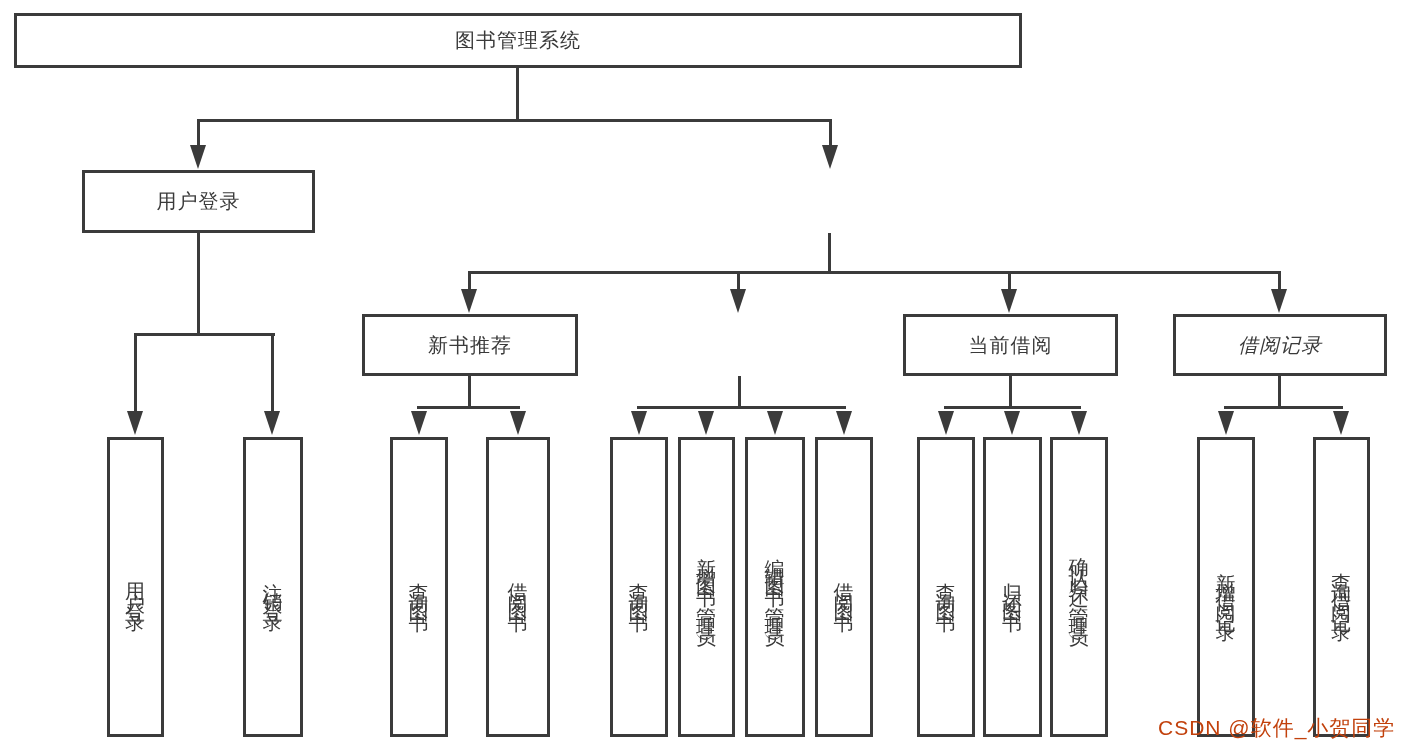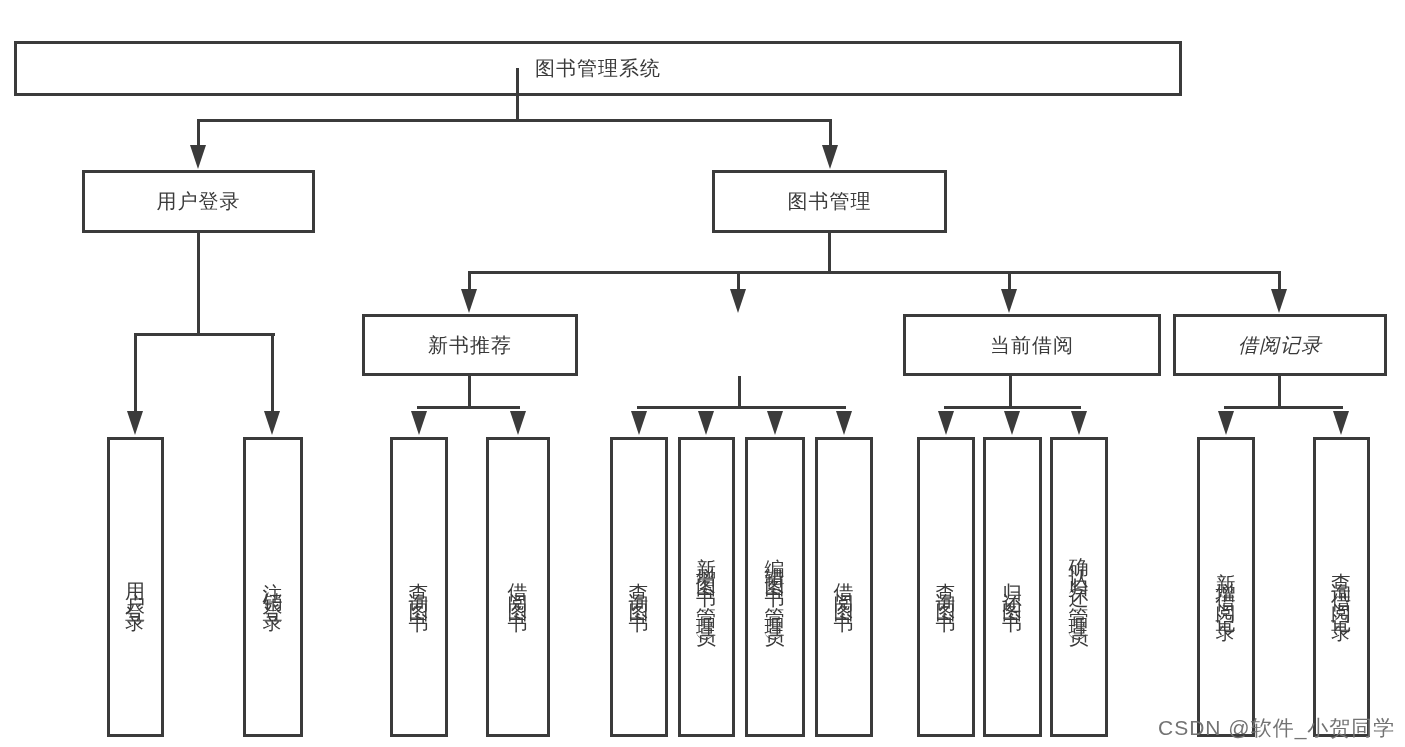--- a/index.html
+++ b/index.html
@@ -40,46 +40,43 @@
   .arrow{
     position:absolute;width:0;height:0;
     border-left:8px solid transparent;
     border-right:8px solid transparent;
     border-top:24px solid #3b3b3b;
   }
   .watermark{
     position:absolute;
     left:1158px;top:714px;
     font-size:21px;
-    color:#737373;
+    color:#c2410c;
     letter-spacing:1px;
     white-space:nowrap;
   }
 </style>
 </head>
 <body>
 
 <div class="canvas">
 
-  <div class="node" style="left:14px;top:13px;width:1168px;height:55px;margin-top:28px;">
+  <div class="node" style="left:14px;top:13px;width:1008px;height:55px;">
     <span>图书管理系统</span>
   </div>
 
   <div class="vline" style="left:516px;top:68px;height:52px;"></div>
   <div class="hline" style="left:197px;top:119px;width:635px;"></div>
   <div class="vline" style="left:197px;top:119px;height:28px;"></div>
   <div class="arrow" style="left:190px;top:145px;"></div>
   <div class="vline" style="left:829px;top:119px;height:28px;"></div>
   <div class="arrow" style="left:822px;top:145px;"></div>
 
   <div class="node" style="left:82px;top:170px;width:233px;height:63px;">
     <span>用户登录</span>
-  </div>
-  <div class="node" style="left:712px;top:170px;width:235px;height:63px;">
-    <span>图书管理</span>
   </div>
 
   <div class="vline" style="left:197px;top:233px;height:103px;"></div>
   <div class="hline" style="left:134px;top:333px;width:141px;"></div>
   <div class="vline" style="left:134px;top:333px;height:79px;"></div>
   <div class="arrow" style="left:127px;top:411px;"></div>
   <div class="vline" style="left:271px;top:333px;height:79px;"></div>
   <div class="arrow" style="left:264px;top:411px;"></div>
 
   <div class="vline" style="left:828px;top:233px;height:40px;"></div>
@@ -89,21 +86,21 @@
   <div class="vline" style="left:737px;top:271px;height:20px;"></div>
   <div class="arrow" style="left:730px;top:289px;"></div>
   <div class="vline" style="left:1008px;top:271px;height:20px;"></div>
   <div class="arrow" style="left:1001px;top:289px;"></div>
   <div class="vline" style="left:1278px;top:271px;height:20px;"></div>
   <div class="arrow" style="left:1271px;top:289px;"></div>
 
   <div class="node" style="left:362px;top:314px;width:216px;height:62px;">
     <span>新书推荐</span>
   </div>
-  <div class="node" style="left:903px;top:314px;width:258px;height:62px;">
+  <div class="node" style="left:903px;top:314px;width:215px;height:62px;">
     <span>当前借阅</span>
   </div>
   <div class="node" style="left:1173px;top:314px;width:214px;height:62px;font-style:italic;">
     <span>借阅记录</span>
   </div>
 
   <div class="vline" style="left:468px;top:376px;height:33px;"></div>
   <div class="hline" style="left:417px;top:406px;width:103px;"></div>
   <div class="arrow" style="left:411px;top:411px;"></div>
   <div class="arrow" style="left:510px;top:411px;"></div>

